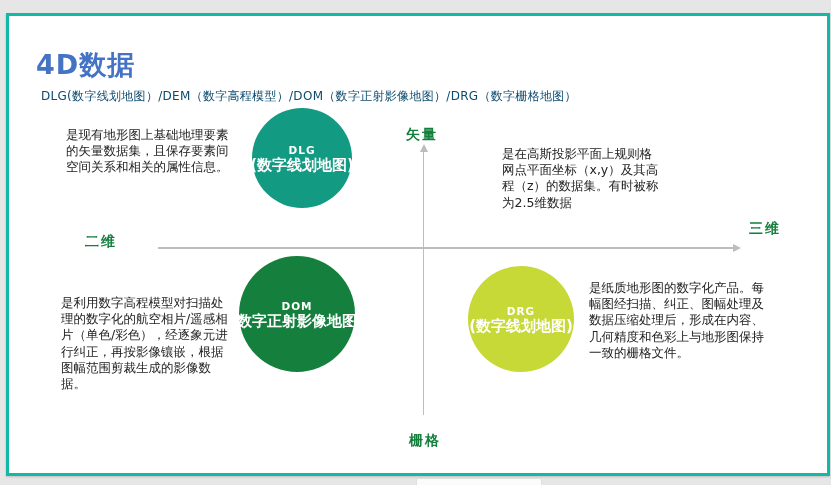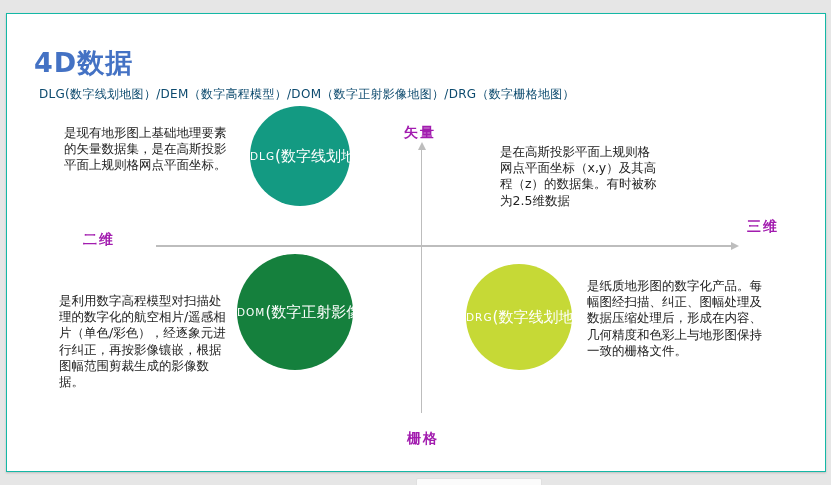--- a/index.html
+++ b/index.html
@@ -2,46 +2,46 @@
 <html><head>
 <meta charset="utf-8">
 <style>
   html, body { margin:0; padding:0; }
   body {
     width:831px; height:485px; background:#e6e6e6; position:relative; overflow:hidden;
     font-family: "DejaVu Sans", "Liberation Sans", sans-serif;
   }
   .slide {
     position:absolute; left:6px; top:13px; width:818px; height:457px;
-    background:#ffffff; border:1px solid #14b8a6;
+    background:#ffffff; border:3px solid #14b8a6;
     box-shadow: 0 1px 2px rgba(0,0,0,0.18);
   }
   .bottom-tab {
     position:absolute; left:416px; top:478px; width:124px; height:10px;
     background:#fbfbfb; border:1px solid #e0e0e0; border-radius:2px;
   }
   .title {
     position:absolute; left:27px; top:31px; font-size:27px; font-weight:bold;
     color:#4472c4; letter-spacing:1px;
   }
   .subtitle {
     position:absolute; left:32px; top:72px; font-size:12px; color:#0c4a6e;
     white-space:nowrap; letter-spacing:0.3px;
   }
   .desc {
     position:absolute; font-size:12.5px; line-height:16.2px; color:#222;
   }
   .circle {
-    position:absolute; border-radius:50%; display:flex; flex-direction:row;
-    align-items:center; color:#fff; font-weight:normal; text-align:center;
+    position:absolute; border-radius:50%; display:flex; flex-direction:column;
+    align-items:center; justify-content:center; color:#fff; font-weight:bold; text-align:center;
   }
   .circle .abbr { font-size:10.5px; letter-spacing:1px; line-height:15px; }
   .circle .full { font-size:15px; line-height:15px; white-space:nowrap; }
   .axis-label {
-    position:absolute; font-size:14px; font-weight:bold; color:#a21caf; letter-spacing:2px;
+    position:absolute; font-size:14px; font-weight:bold; color:#15803d; letter-spacing:2px;
   }
   .axis { position:absolute; background:#bdbdbd; }
 </style>
 </head>
 <body>
 
 <div class="slide">
 
   <div class="title">4D数据</div>
   <div class="subtitle">DLG(数字线划地图）/DEM（数字高程模型）/DOM（数字正射影像地图）/DRG（数字栅格地图）</div>
@@ -53,21 +53,21 @@
   <div class="axis" style="left:413.5px; top:134px; width:1.5px; height:265px;"></div>
   <svg style="position:absolute; left:409.5px; top:128px;" width="10" height="8" viewBox="0 0 10 8">
     <polygon points="1,8 5,0 9,8" fill="#bdbdbd"></polygon>
   </svg>
 
   <div class="axis-label" style="left:397px; top:110px;">矢量</div>
   <div class="axis-label" style="left:400px; top:416px;">栅格</div>
   <div class="axis-label" style="left:76px; top:217px;">二维</div>
   <div class="axis-label" style="left:740px; top:204px;font-family:Liberation Serif, serif;">三维</div>
 
-  <div class="desc" style="left:57px; top:111px; width:166px;">是现有地形图上基础地理要素的矢量数据集，是在高斯投影平面上规则格网点平面坐标。</div>
+  <div class="desc" style="left:57px; top:111px; width:166px;">是现有地形图上基础地理要素的矢量数据集，且保存要素间空间关系和相关的属性信息。</div>
   <div class="circle" style="left:243px; top:92px; width:100px; height:100px; background:#139a82;">
     <span class="abbr">DLG</span>
     <span class="full">(数字线划地图)</span>
   </div>
 
   <div class="desc" style="left:493px; top:130px; width:160px;">是在高斯投影平面上规则格网点平面坐标（x,y）及其高程（z）的数据集。有时被称为2.5维数据</div>
 
   <div class="desc" style="left:52px; top:279px; width:168px;">是利用数字高程模型对扫描处理的数字化的航空相片/遥感相片（单色/彩色），经逐象元进行纠正，再按影像镶嵌，根据图幅范围剪裁生成的影像数据。</div>
   <div class="circle" style="left:230px; top:240px; width:116px; height:116px; background:#15803d;">
     <span class="abbr">DOM</span>

